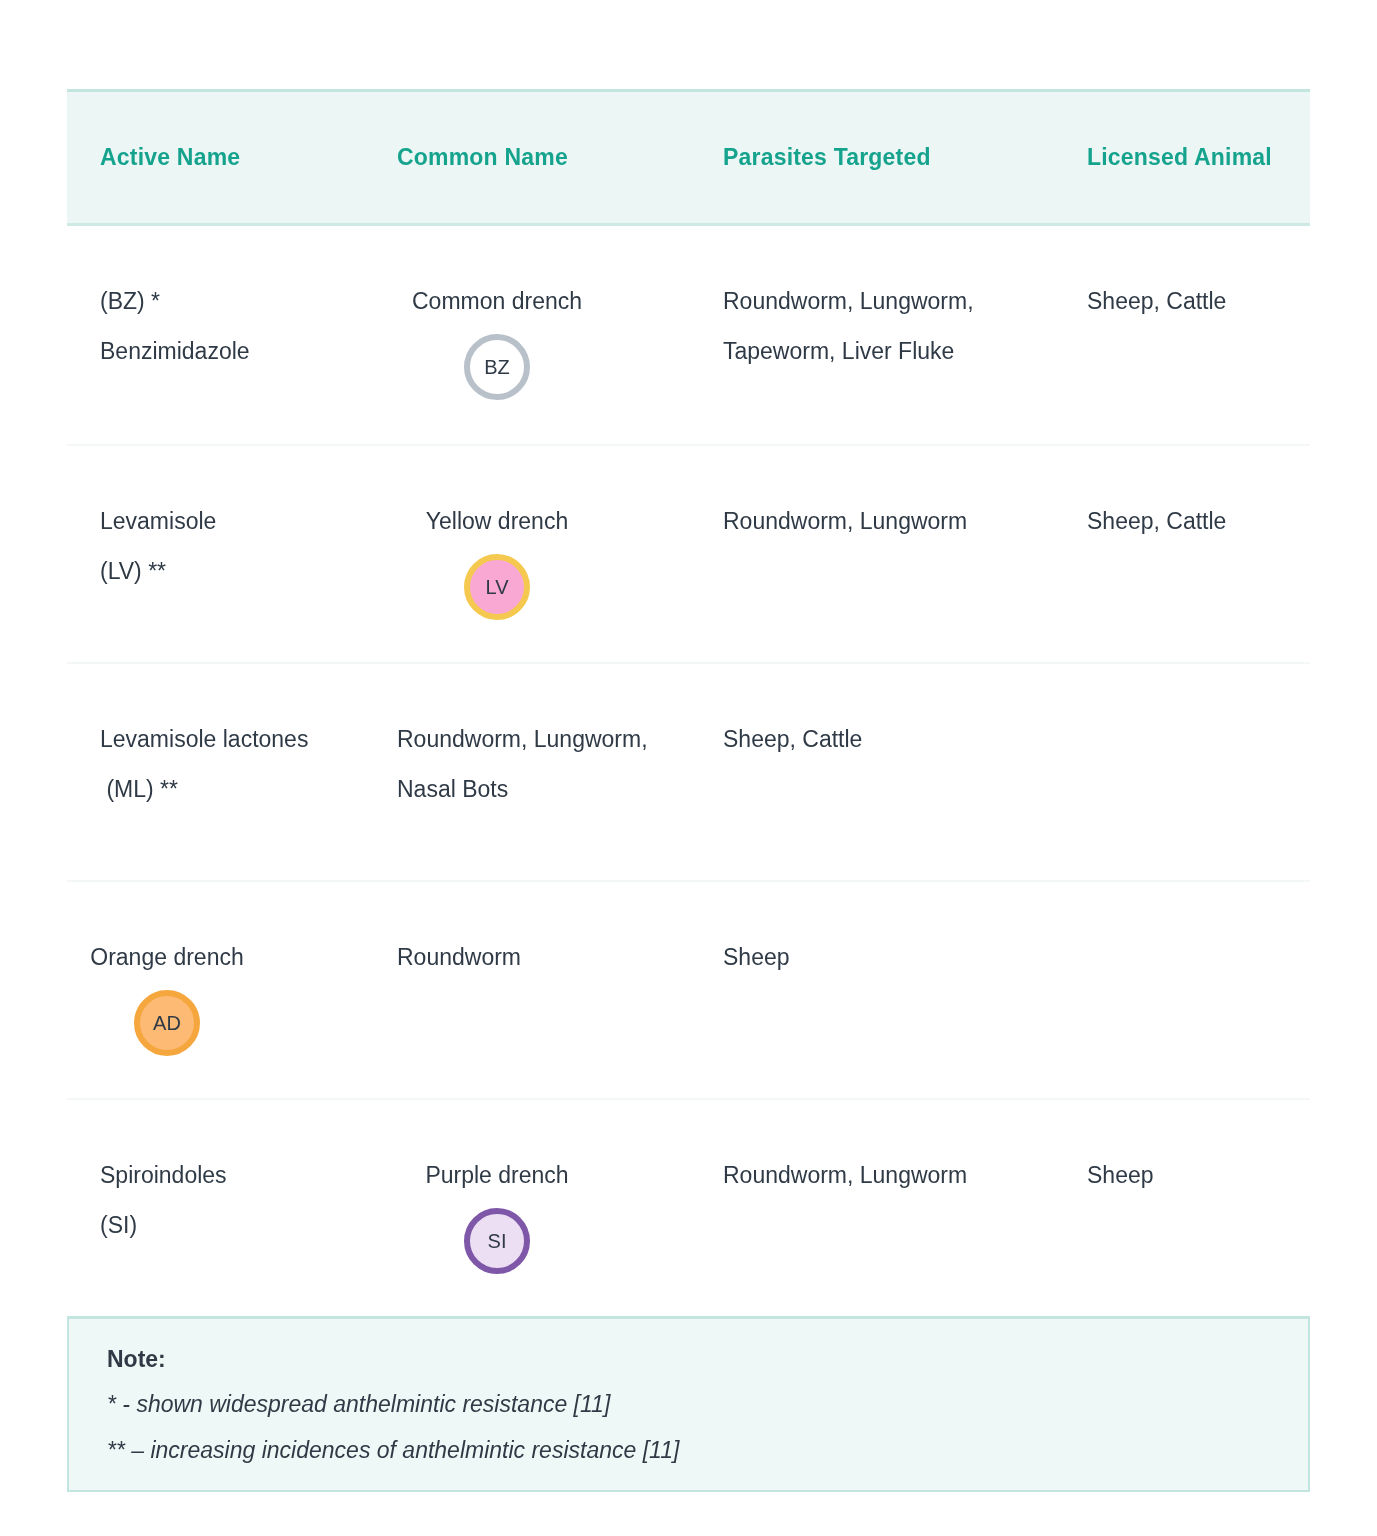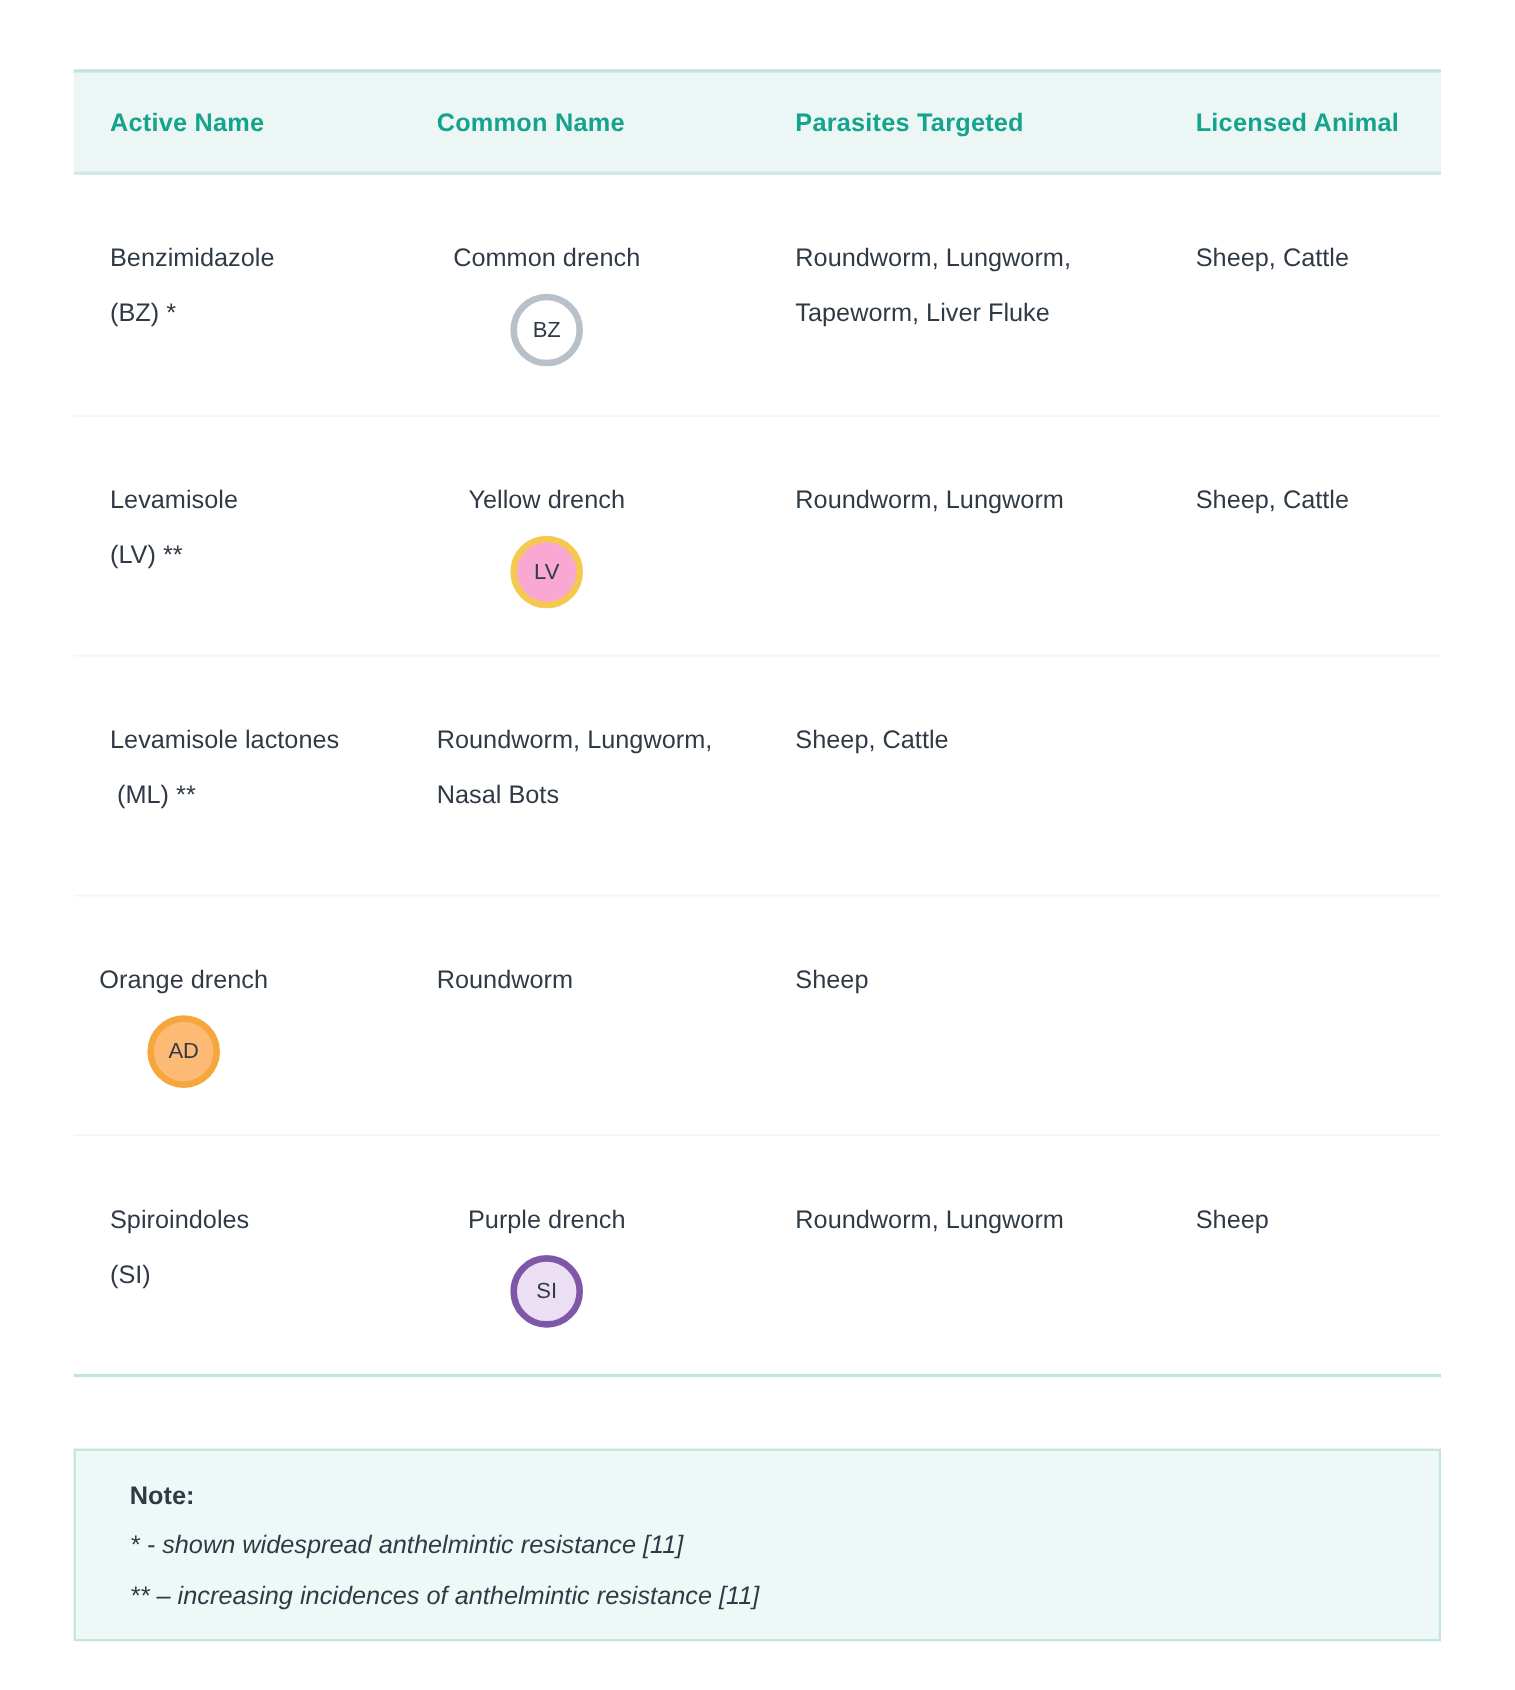--- a/index.html
+++ b/index.html
@@ -21,22 +21,23 @@
     top: 63px;
     width: 1243px;
   }
   
   .thead {
     display: grid;
     grid-template-columns: 330px 326px 364px 223px;
     background: #ecf7f5;
     border-top: 3px solid #c2e5e0;
     border-bottom: 3px solid #cfe9e4;
-    height: 96px;
+    height: 137px;
     align-items: center;
+    margin-top: 26px;
   }
   .th {
     font-size: 23px;
     font-weight: bold;
     color: #16a38e;
     letter-spacing: 0.2px;
   }
   .th.c1 { padding-left: 33px; }
   .th.c2 .inner { width: 200px; text-align: left; }
   .th.c3, .th.c4 { padding-left: 0; }
@@ -76,21 +77,21 @@
   }
   
   .note {
     position: absolute;
     left: 67px;
     top: 1317px;
     width: 1243px;
     height: 175px;
     background: #eef8f6;
     border: 2px solid #c2e5e0;
-    padding: 18px 49px;
+    padding: 18px 38px;
   }
   .note-title {
     font-size: 23px;
     font-weight: bold;
     line-height: 44px;
   }
   .note-line {
     font-size: 23px;
     font-style: italic;
     line-height: 46px;
@@ -109,22 +110,22 @@
         <div class="inner">Common Name</div>
       </div>
       <div class="th c3">Parasites Targeted</div>
       <div class="th c4">Licensed Animal</div>
     </div>
 
     <div class="rows">
 
       <div class="row">
         <div class="cell c1">
+          <div class="line">(BZ) *</div>
           <div class="line">Benzimidazole</div>
-          <div class="line">(BZ) *</div>
         </div>
         <div class="cell c2">
           <div class="inner">
             <div>Common drench</div>
             <div class="badge" style="border-color: rgb(184, 192, 202); background-color: rgb(255, 255, 255);">BZ</div>
           </div>
         </div>
         <div class="cell c3">
           <div class="line">Roundworm, Lungworm,</div>
           <div class="line">Tapeworm, Liver Fluke</div>

